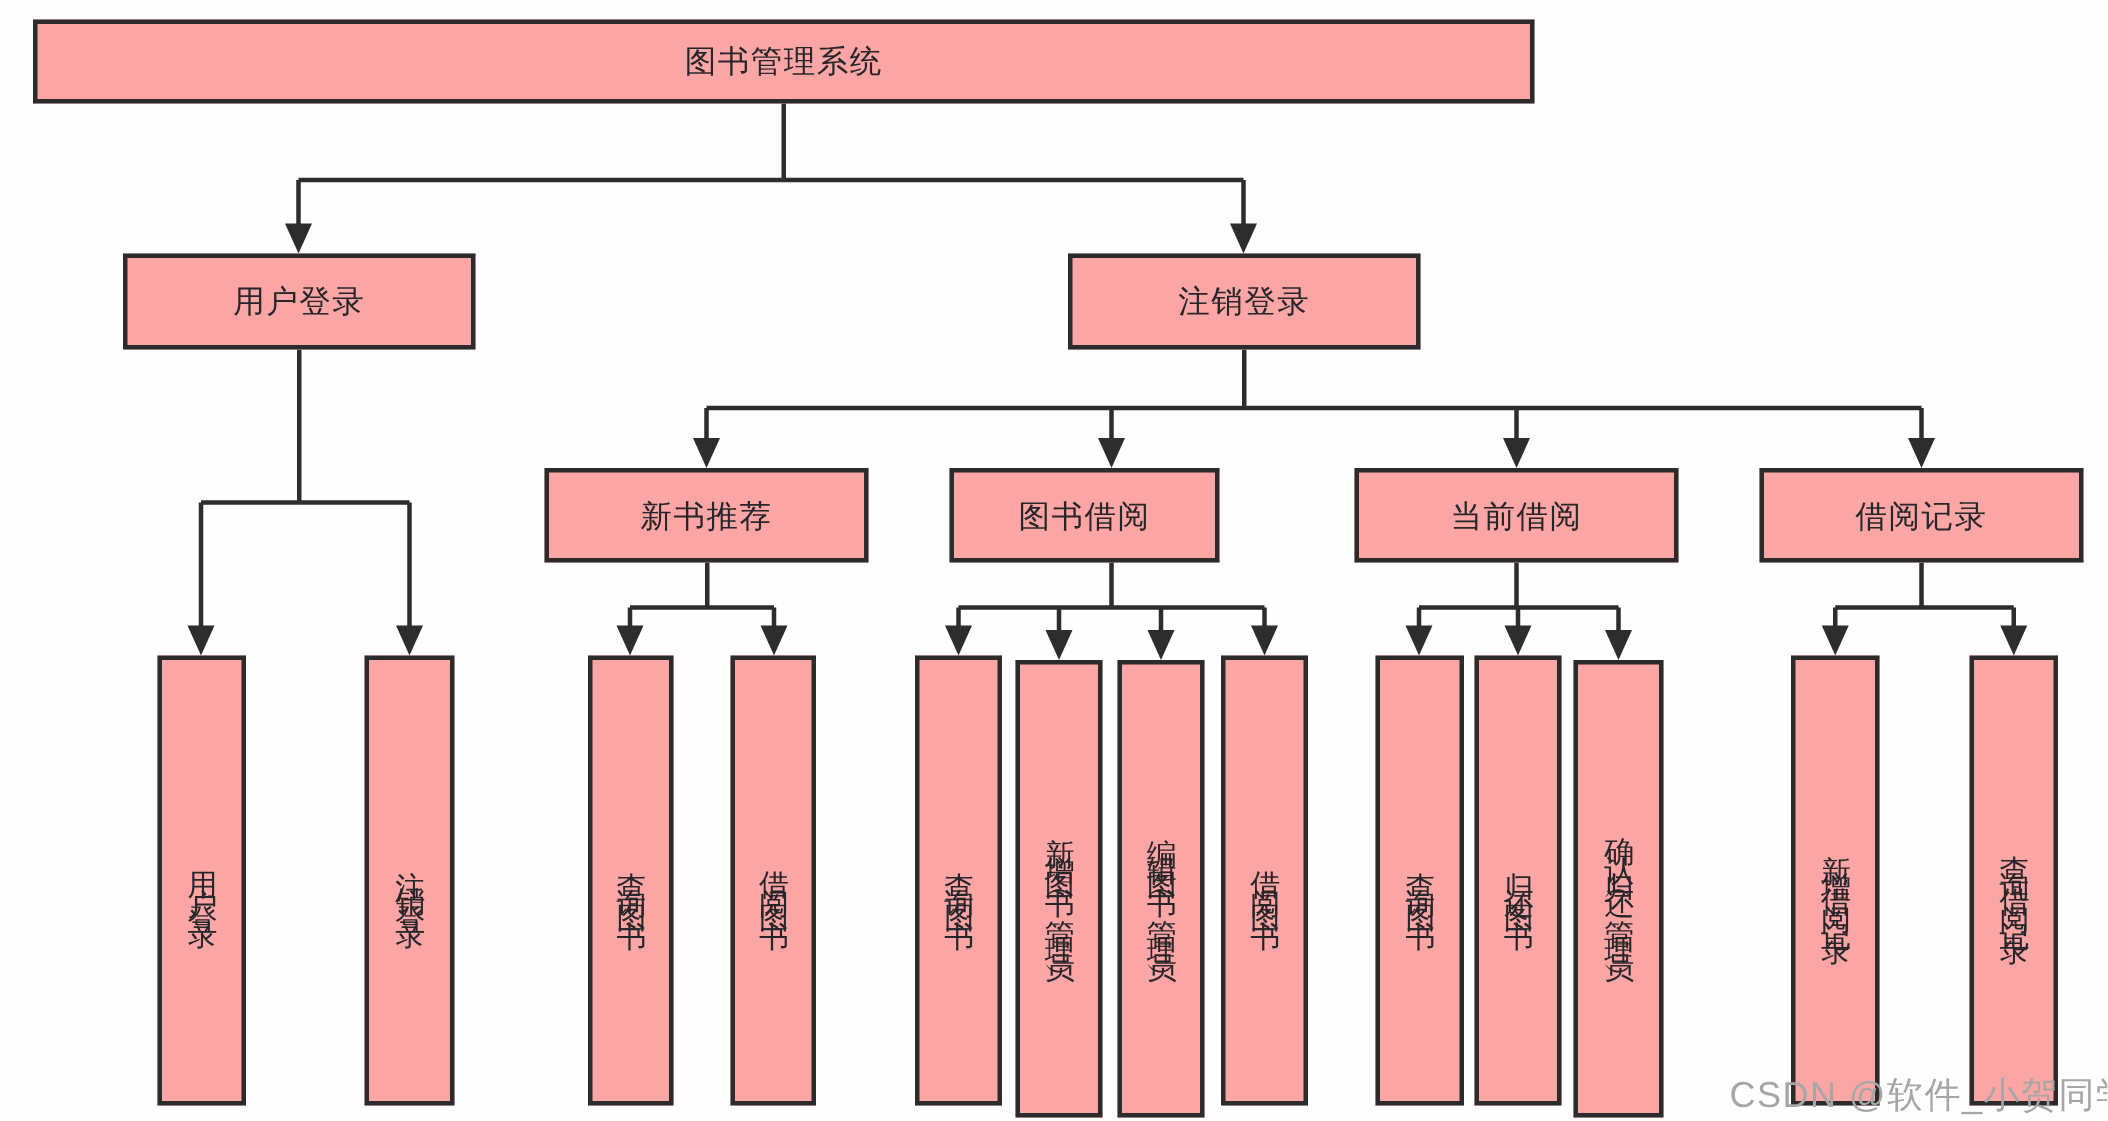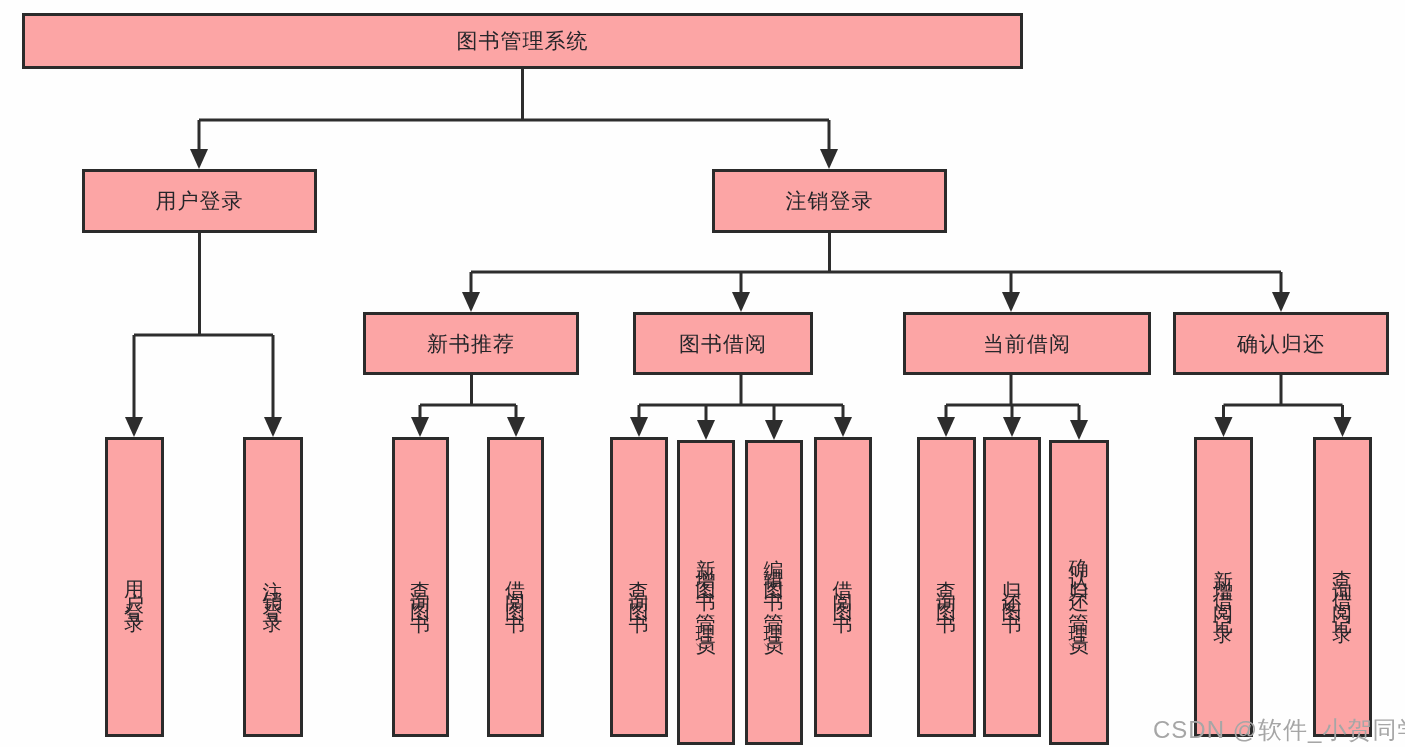--- a/index.html
+++ b/index.html
@@ -105,22 +105,22 @@
     </g>
   </svg>
 
   <div class="node" style="left:22px; top:13px; width:1001px; height:56px;">图书管理系统</div>
 
   <div class="node" style="left:82px; top:169px; width:235px; height:64px;">用户登录</div>
   <div class="node" style="left:712px; top:169px; width:235px; height:64px;">注销登录</div>
 
   <div class="node" style="left:363px; top:312px; width:216px; height:63px;">新书推荐</div>
   <div class="node" style="left:633px; top:312px; width:180px; height:63px;">图书借阅</div>
-  <div class="node" style="left:903px; top:312px; width:248px; height:63px;">当前借阅</div>
-  <div class="node" style="left:1173px; top:312px; width:216px; height:63px;">确认归还</div>
+  <div class="node" style="left:903px; top:312px; width:216px; height:63px;">当前借阅</div>
+  <div class="node" style="left:1173px; top:312px; width:216px; height:63px;">借阅记录</div>
 
   <div class="node leaf" style="left:105px; top:437px; width:59px; height:300px;">用户登录</div>
   <div class="node leaf" style="left:243px; top:437px; width:60px; height:300px;">注销登录</div>
 
   <div class="node leaf" style="left:392px; top:437px; width:57px; height:300px;">查询图书</div>
   <div class="node leaf" style="left:487px; top:437px; width:57px; height:300px;">借阅图书</div>
 
   <div class="node leaf" style="left:610px; top:437px; width:58px; height:300px;">查询图书</div>
   <div class="node leaf" style="left:677px; top:440px; width:58px; height:305px;">新增图书（管理员）</div>
   <div class="node leaf" style="left:745px; top:440px; width:58px; height:305px;">编辑图书（管理员）</div>

